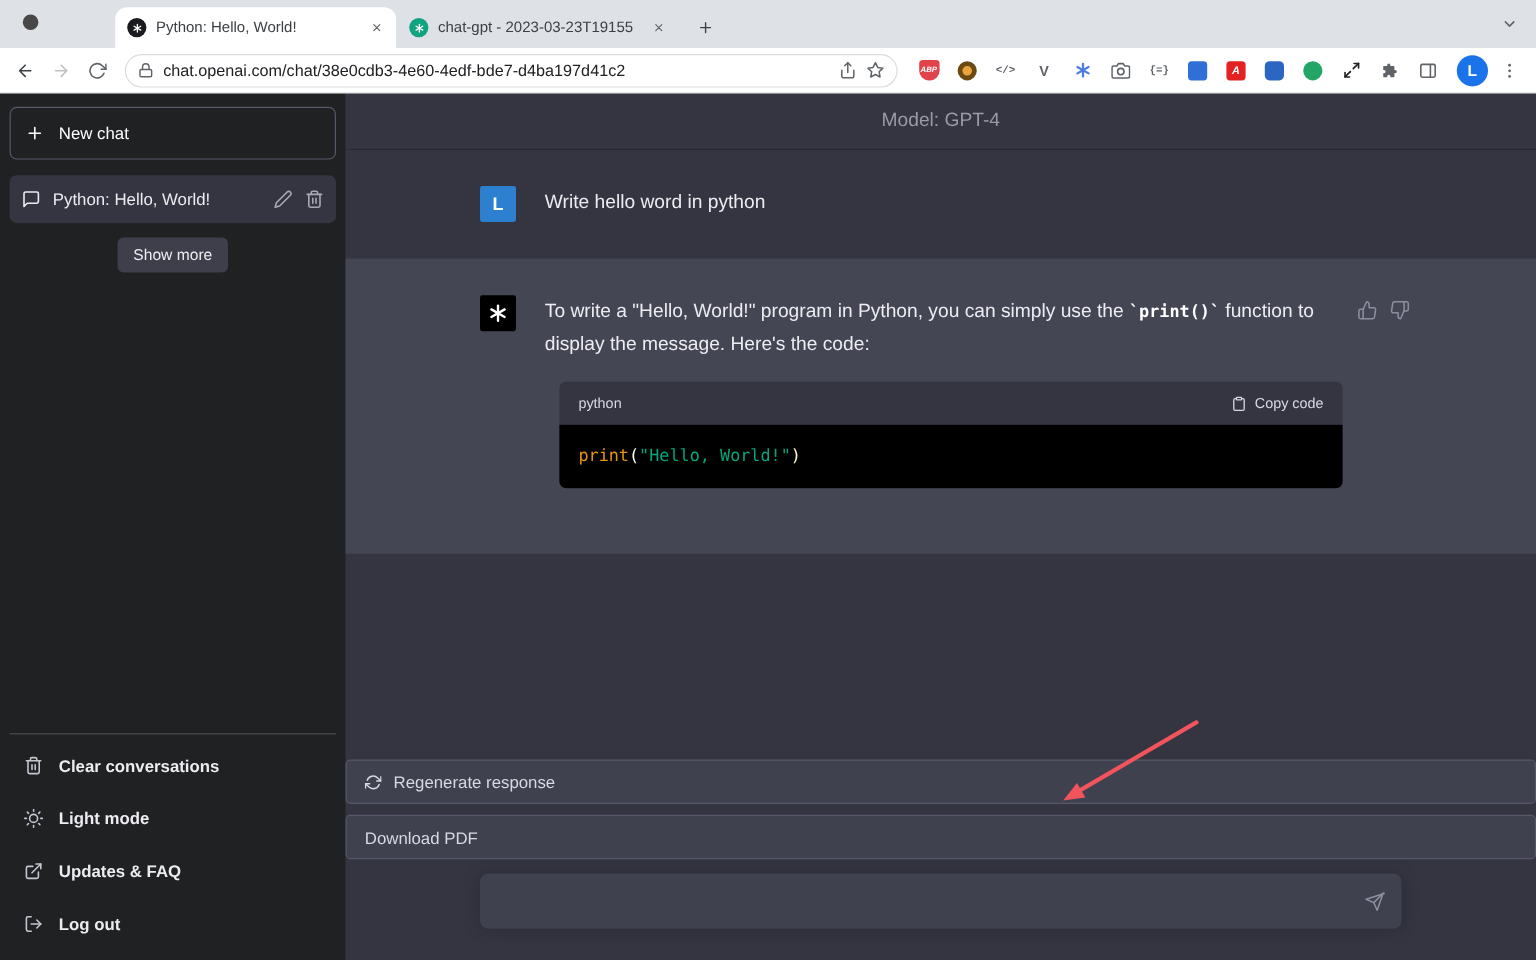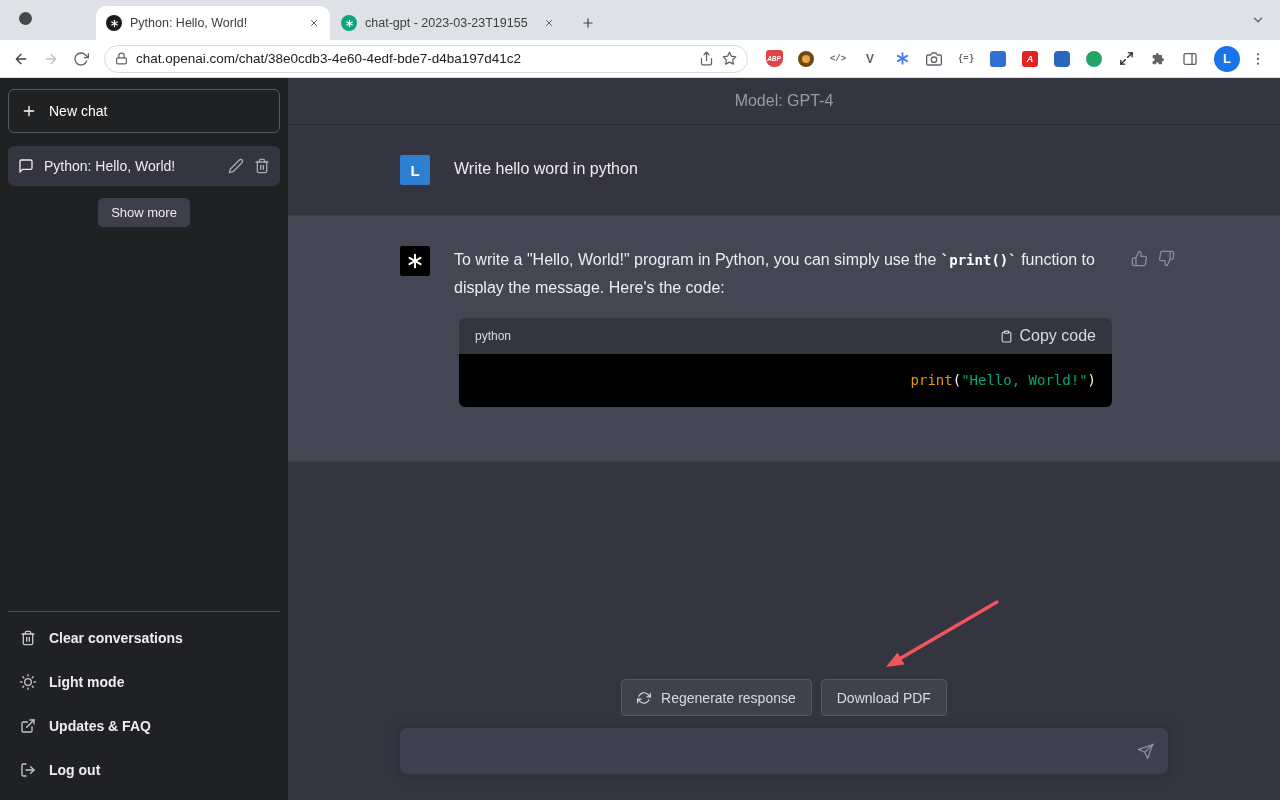--- a/index.html
+++ b/index.html
@@ -63,30 +63,30 @@
   .model-header { height:47px; display:flex; align-items:center; justify-content:center; font-size:16px; color:#9a9aa7;
                   border-bottom:1px solid #2a2b32; flex:none; }
   .row { padding:30px 0; }
   .row.assistant { background:#444654; border-top:1px solid rgba(0,0,0,0.1); border-bottom:1px solid rgba(0,0,0,0.1); }
   .inner { width:768px; margin:0 auto; display:flex; gap:24px; align-items:flex-start; }
   .avatar { width:30px; height:30px; border-radius:2px; flex:none; display:grid; place-items:center; color:#fff; font-weight:bold; font-size:15px; }
   .ai-avatar { background:#000; }
   .content { width:653px; font-size:16px; line-height:28px; color:#ececf1; }
   .msg-actions { display:flex; gap:10px; color:#8e8ea0; margin-top:4px; }
   .inline-code { font-family:"DejaVu Sans Mono", monospace; font-size:14px; font-weight:bold; color:#fff; }
-  .code-block { width:653px; margin:16px 5px 24px; border-radius:6px; overflow:hidden;text-align:right; }
+  .code-block { width:653px; margin:16px 12px 24px; border-radius:6px; overflow:hidden; }
   .code-head { background:#343541; height:36px; display:flex; align-items:center; justify-content:space-between; padding:0 16px;
                font-size:12px; color:#d9d9e3; }
-  .copy-btn { display:flex; align-items:center; gap:7px; color:#d9d9e3; font-size:16px; cursor:pointer; }
+  .copy-btn { display:flex; align-items:center; gap:7px; color:#d9d9e3; font-size:12px; cursor:pointer; }
   .code-body { background:#000; padding:16px; font-family:"DejaVu Sans Mono", monospace; font-size:14px; line-height:1.5; }
   .para { margin:0; }
   .para + .code-block { margin-top:16px; }
 
   .bottom { margin-top:auto; padding-bottom:26px; flex:none; }
-  .actions-row { display:flex; justify-content:center; gap:9px; margin-bottom:12px; }
+  .actions-row { display:flex; justify-content:center; gap:9px; margin-bottom:12px;flex-direction:column; }
   .act-btn { display:flex; align-items:center; gap:10px; height:37px; padding:0 15px; border:1px solid #565869; border-radius:4px;
              background:#40414f; color:#d9d9e3; font-size:14px; font-family:inherit; cursor:pointer; }
   .input-bar { width:768px; margin:0 auto; height:46px; background:#40414f; border-radius:7px; display:flex; align-items:center;
                padding:0 14px; box-shadow:0 0 14px rgba(0,0,0,0.2); }
   .input-bar input { flex:1; background:transparent; border:none; outline:none; color:#ececf1; font-size:16px; font-family:inherit; }
   .send-ic { color:#8e8ea0; flex:none; }
 
   .annotation { position:absolute; left:0; top:0; pointer-events:none; z-index:50; }
 </style>
 </head>

